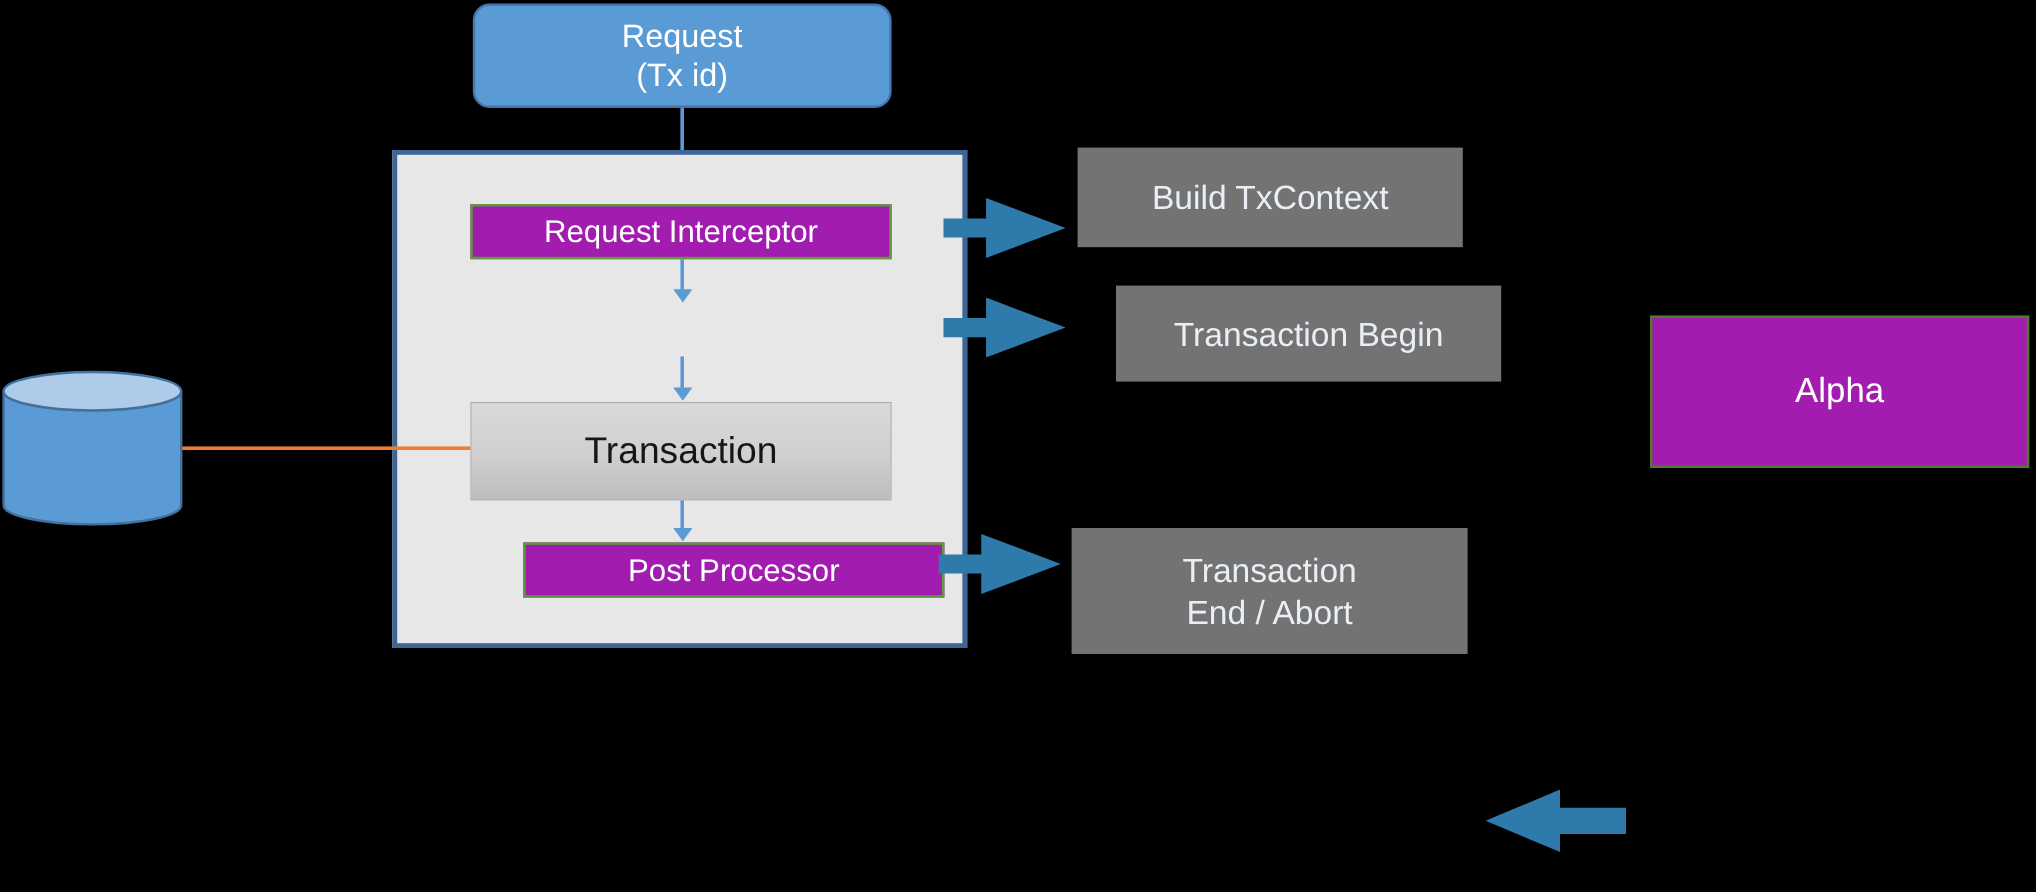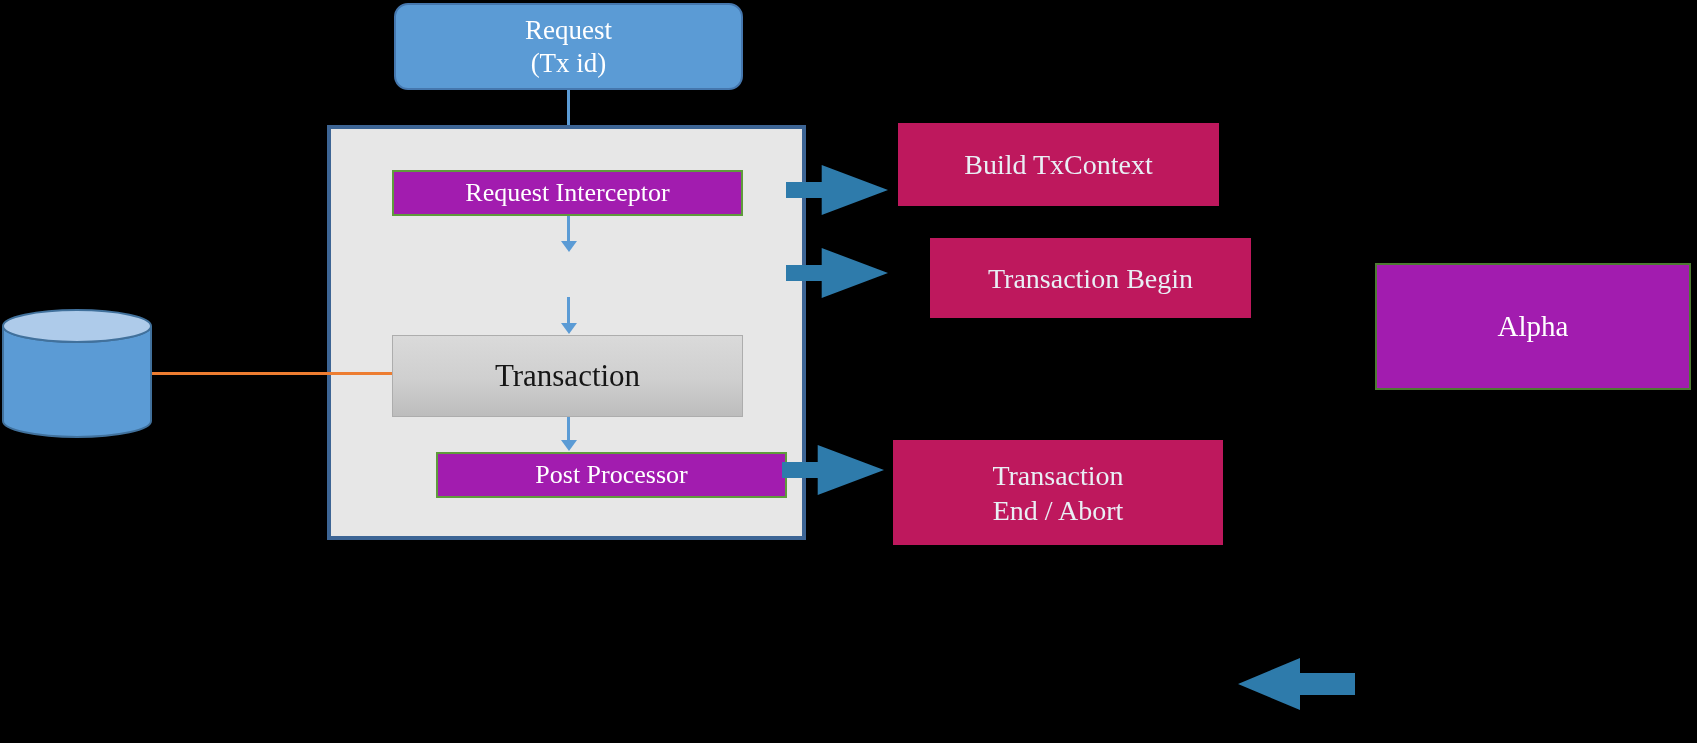--- a/index.html
+++ b/index.html
@@ -1,20 +1,20 @@
 <!DOCTYPE html>
 <html><head>
 <meta charset="utf-8">
 <style>
   html,body{margin:0;padding:0;background:#000;}
   .canvas{
     position:relative;width:1697px;height:743px;background:#000000;
     font-family:"Liberation Sans","DejaVu Sans",sans-serif;overflow:hidden;
   }
-  .abs{position:absolute;box-sizing:border-box;font-family:Liberation Serif, serif;}
+  .abs{position:absolute;box-sizing:border-box;}
   .cbox{display:flex;align-items:center;justify-content:center;text-align:center;}
   .pre{white-space:pre-line;}
 
   
   .request-box{left:394px;top:3px;width:349px;height:87px;background:#5B9BD5;
     border:2px solid #4577AE;border-radius:14px;color:#ffffff;font-size:27px;line-height:33px;}
 
   
   .flow-container{left:327px;top:125px;width:479px;height:415px;background:#E7E7E7;border:4px solid #3D6595;}
 
@@ -29,21 +29,21 @@
 
   
   .stem{width:3px;background:#5B9BD5;left:567px;}
   .head{width:0;height:0;border-left:8px solid transparent;border-right:8px solid transparent;
     border-top:11px solid #5B9BD5;left:561px;}
 
   
   .orange-line{left:151px;top:372px;width:241px;height:3px;background:#ED7D31;}
 
   
-  .blue-note{background:#be185d;color:#E9EFF5;font-size:28px;line-height:35px;}
+  .blue-note{background:#737373;color:#E9EFF5;font-size:28px;line-height:35px;}
   .note1{left:898px;top:123px;width:321px;height:83px;}
   .note2{left:898px;top:238px;width:321px;height:80px;margin-left:32px;}
   .note3{left:893px;top:440px;width:330px;height:105px;}
   .note4{left:878px;top:631px;width:348px;height:105px;}
 
   
   .barrow{background:#2E7BAB;}
   .barrow-right{width:102px;height:50px;
     clip-path:polygon(0 34%,35% 34%,35% 0,100% 50%,35% 100%,35% 66%,0 66%);}
   .ba1{left:786px;top:165px;}

